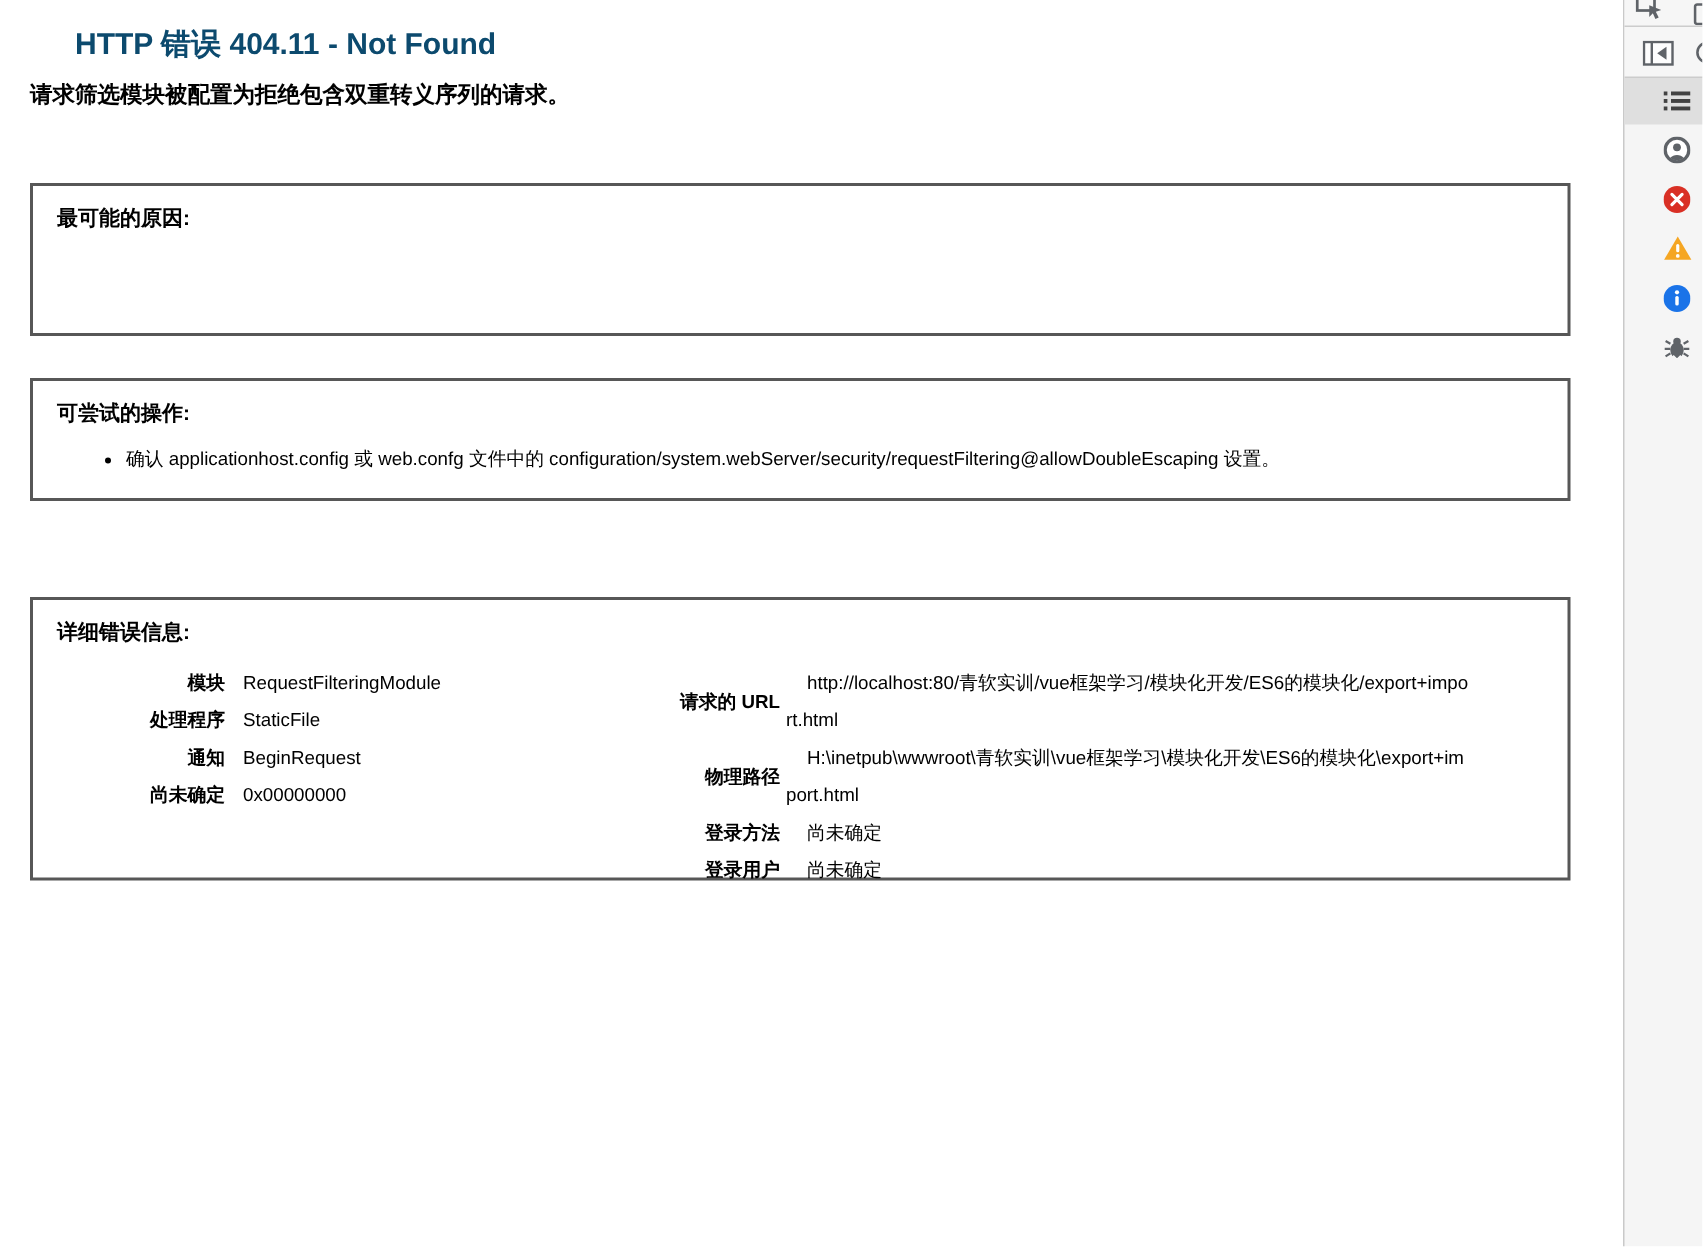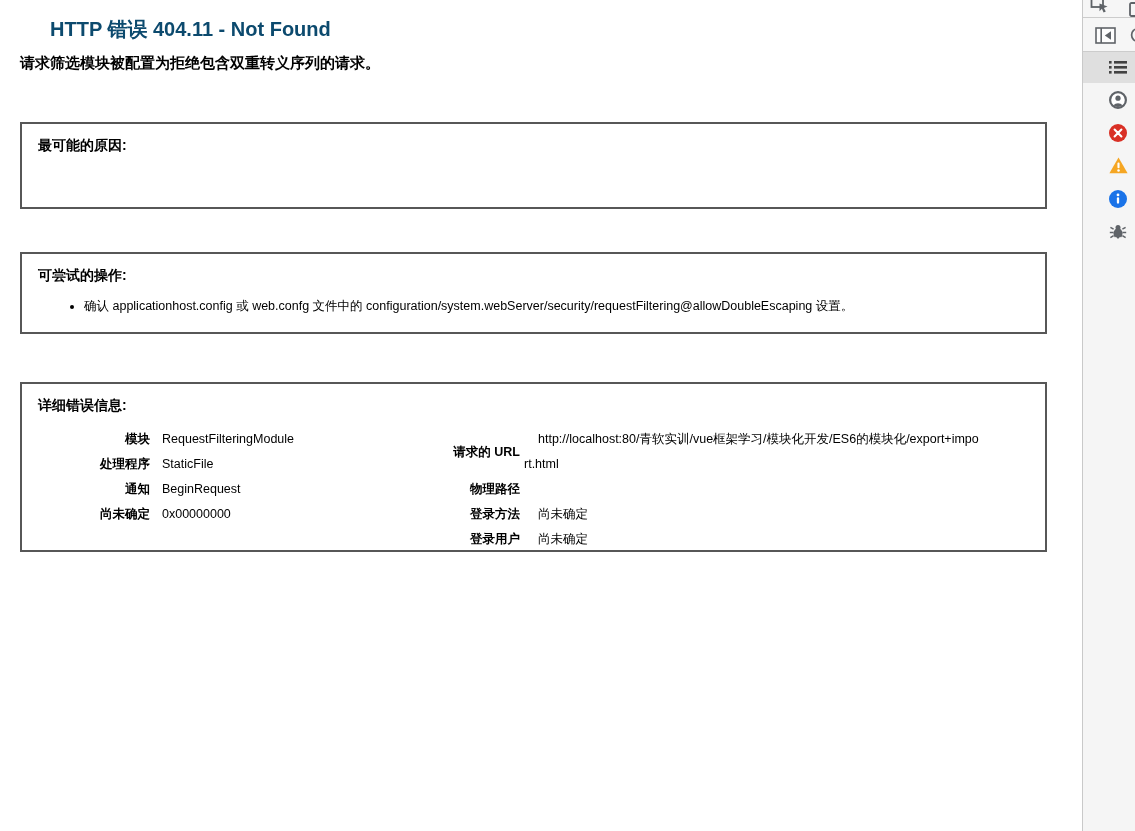--- a/index.html
+++ b/index.html
@@ -9,23 +9,23 @@
   
   .main { position:absolute; left:0; top:0; width:1082px; height:831px; background:#fff; }
 
   .error-title { position:absolute; left:20px; top:16px; font-size:20px; font-weight:bold;
     color:#0c4a6e; white-space:nowrap;margin-left:30px; }
   .error-subtitle { position:absolute; left:20px; top:54px; font-size:15px; font-weight:bold;
     color:#000; white-space:nowrap; }
 
   .panel { position:absolute; left:20px; width:1027px; border:2px solid #575757;
     background:#fff; padding:11px 15px; }
-  #panel-causes  { top:122px; height:87px; }
+  #panel-causes  { top:122px; height:102px; }
   #panel-actions { top:252px; height:82px; }
-  #panel-details { top:382px; height:170px; }
+  #panel-details { top:398px; height:189px; }
   #panel-more    { top:637px; height:145px; }
 
   .panel-heading { font-size:14px; font-weight:bold; color:#000; margin:2px 0 0 1px; }
 
   .panel ul { margin:11px 0 0 0; padding-left:47px; list-style:disc; }
   .panel li { font-size:12.5px; line-height:20px; color:#000; }
   #panel-actions li { max-width:872px; word-wrap:break-word; }
 
   .details-cols { display:flex; margin-top:12px; font-size:12.5px; }
   .dcol-left  { width:395px; flex:none; }
@@ -92,20 +92,21 @@
           <div class="dvalue">0x00000000</div>
         </div>
       </div>
       <div class="dcol-right">
         <div class="drow">
           <div class="dlabel">请求的 URL</div>
           <div class="dvalue">http://localhost:80/青软实训/vue框架学习/模块化开发/ES6的模块化/export+import.html</div>
         </div>
         <div class="drow">
           <div class="dlabel">物理路径</div>
+          <div class="dvalue">H:\inetpub\wwwroot\青软实训\vue框架学习\模块化开发\ES6的模块化\export+import.html</div>
         </div>
         <div class="drow">
           <div class="dlabel">登录方法</div>
           <div class="dvalue">尚未确定</div>
         </div>
         <div class="drow">
           <div class="dlabel">登录用户</div>
           <div class="dvalue">尚未确定</div>
         </div>
       </div>

